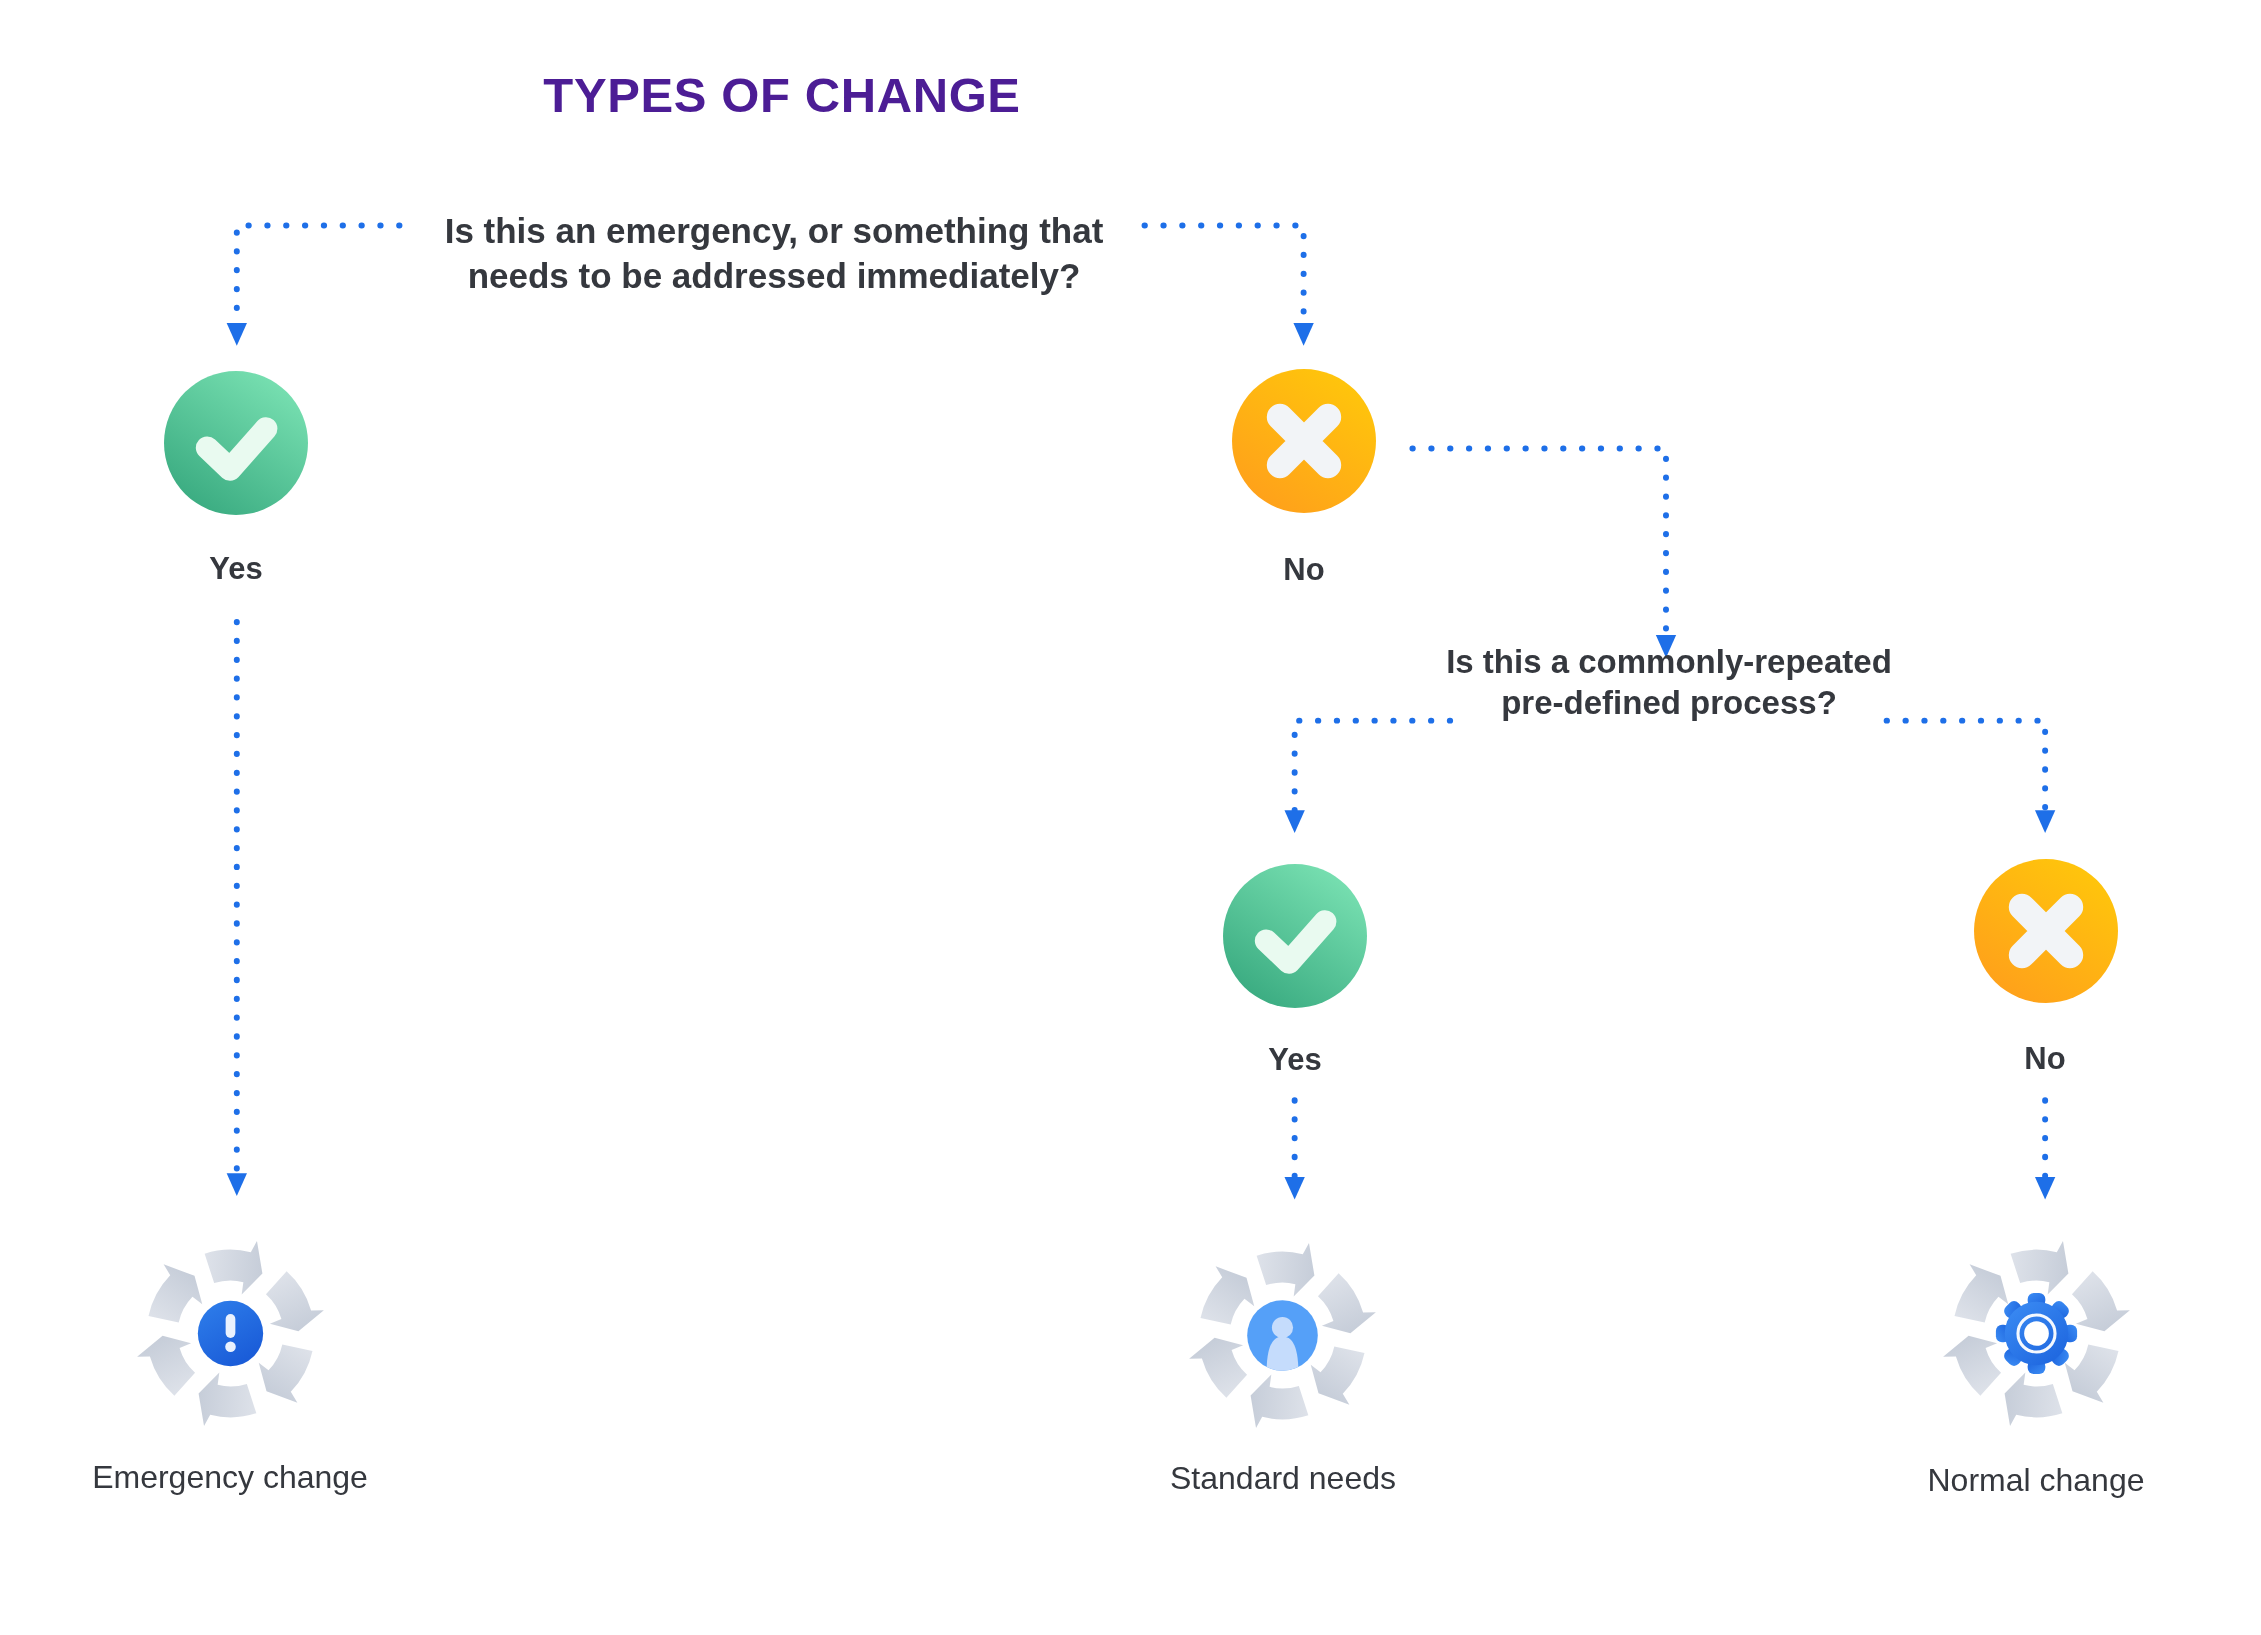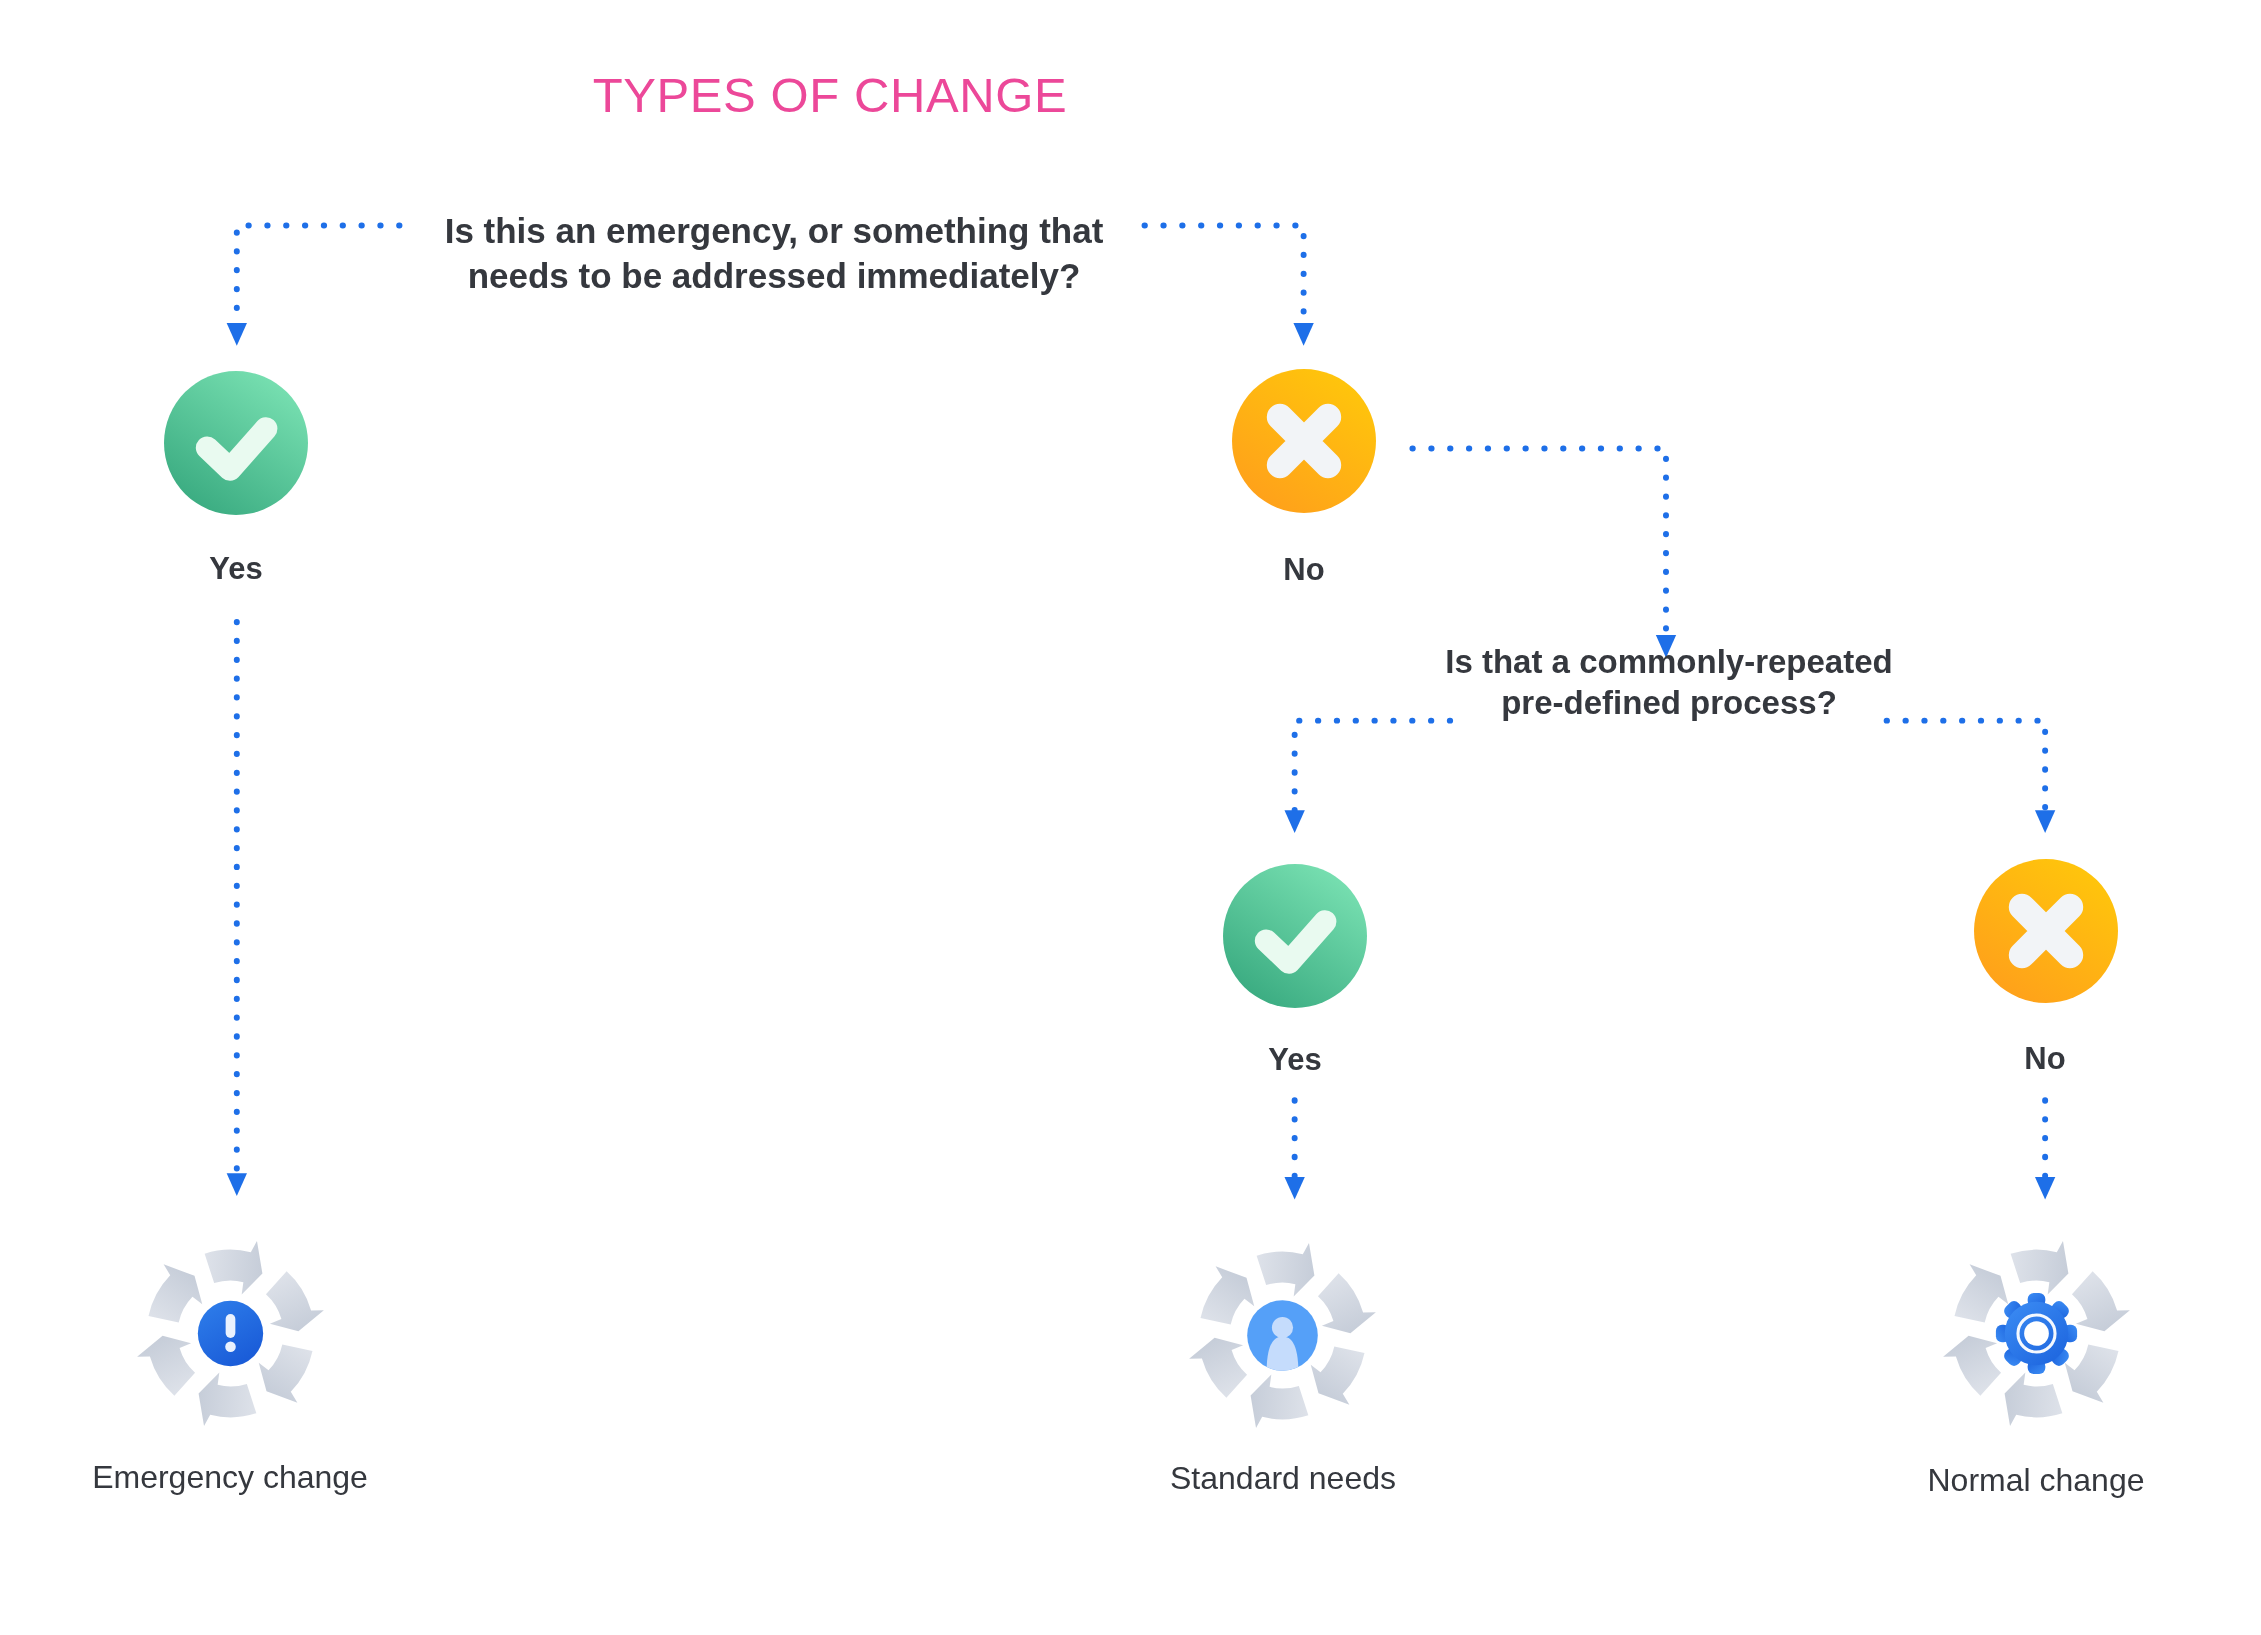--- a/index.html
+++ b/index.html
@@ -3,21 +3,21 @@
 <meta charset="utf-8">
 <style>
   html,body{margin:0;padding:0;background:#ffffff;}
   .canvas{
     position:relative;width:2261px;height:1635px;background:#ffffff;overflow:hidden;
     font-family:"Liberation Sans", sans-serif;color:#35383E;
   }
   .overlay{position:absolute;left:0;top:0;width:2261px;height:1635px;pointer-events:none;}
   .page-title{
     position:absolute;left:782px;top:67px;transform:translateX(-50%);
-    font-size:49px;font-weight:400;letter-spacing:0.6px;color:#ec4899;white-space:nowrap;margin-left:48px;
+    font-size:49px;font-weight:700;letter-spacing:0.6px;color:#4c1d95;white-space:nowrap;
   }
   .question{
     position:absolute;transform:translateX(-50%);text-align:center;
     font-weight:700;color:#35383E;white-space:nowrap;
   }
   .q1{left:774px;top:208px;font-size:35px;line-height:45px;text-align:center;}
   .q2{left:1669px;top:641px;font-size:33px;line-height:41px;}
   .circle{position:absolute;width:144px;height:144px;border-radius:50%;}
   .yes-circle{background:linear-gradient(215deg,#7EE5B6 4%,#34A67C 96%);}
   .no-circle{background:linear-gradient(215deg,#FFC90A 4%,#FF9D1C 96%);}
@@ -111,21 +111,21 @@
   <div class="answer-label" style="left:236px;top:551px;">Yes</div>
 
   <div class="circle no-circle" style="left:1232px;top:369px;">
     <svg viewBox="0 0 240 240">
       <path d="M80 80 L160 160 M160 80 L80 160" fill="none" stroke="#F2F4F7" stroke-width="44" stroke-linecap="round" stroke-linejoin="round"></path>
     </svg>
   </div>
   <div class="answer-label" style="left:1304px;top:552px;">No</div>
 
   <div class="question q2">
-    <div>Is that a commonly-repeated</div>
+    <div>Is this a commonly-repeated</div>
     <div>pre-defined process?</div>
   </div>
 
   <div class="circle yes-circle" style="left:1223px;top:864px;">
     <svg viewBox="0 0 240 240">
       <polyline points="72,128 110,164 170,96" fill="none" stroke="#E9FAF0" stroke-width="38" stroke-linecap="round" stroke-linejoin="round"></polyline>
     </svg>
   </div>
   <div class="answer-label" style="left:1295px;top:1042px;">Yes</div>
 

